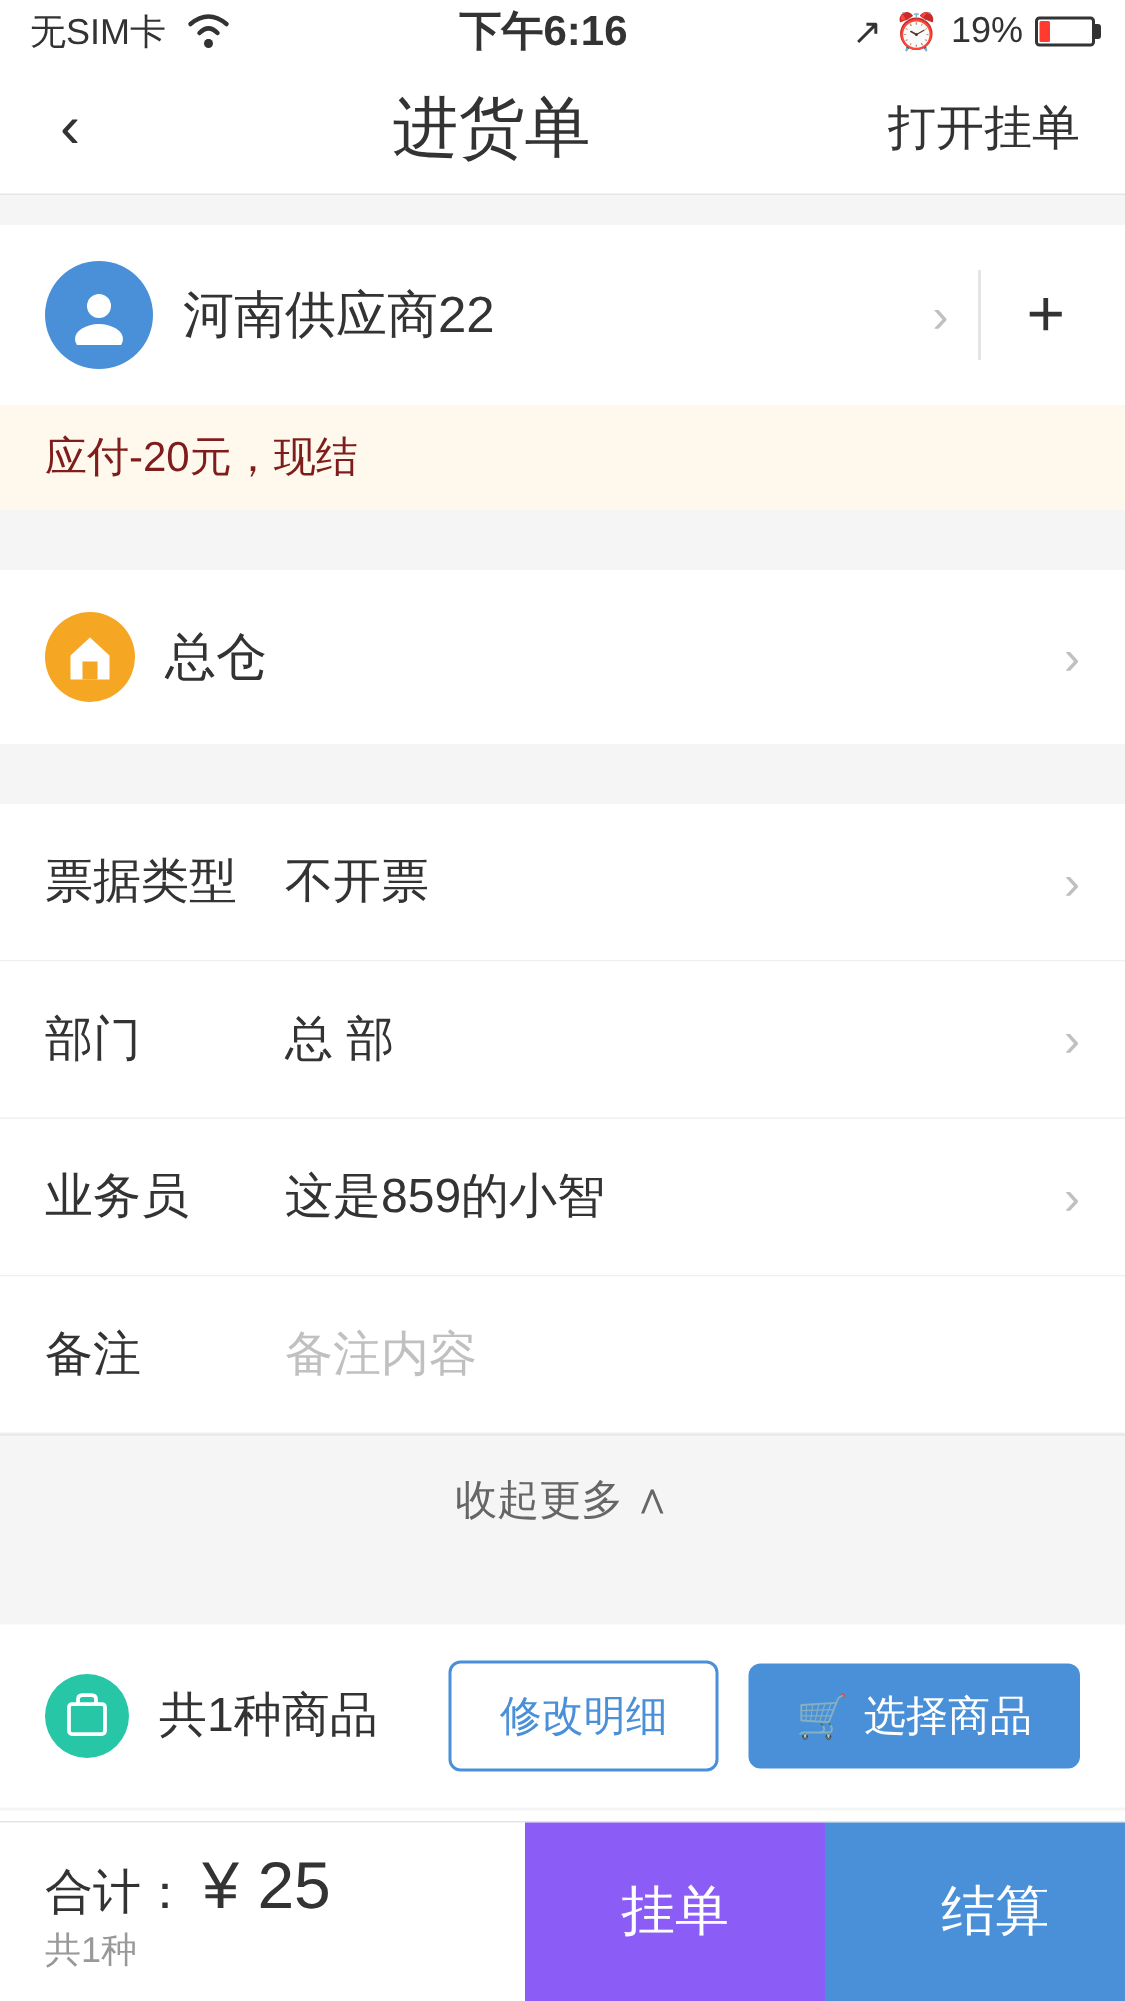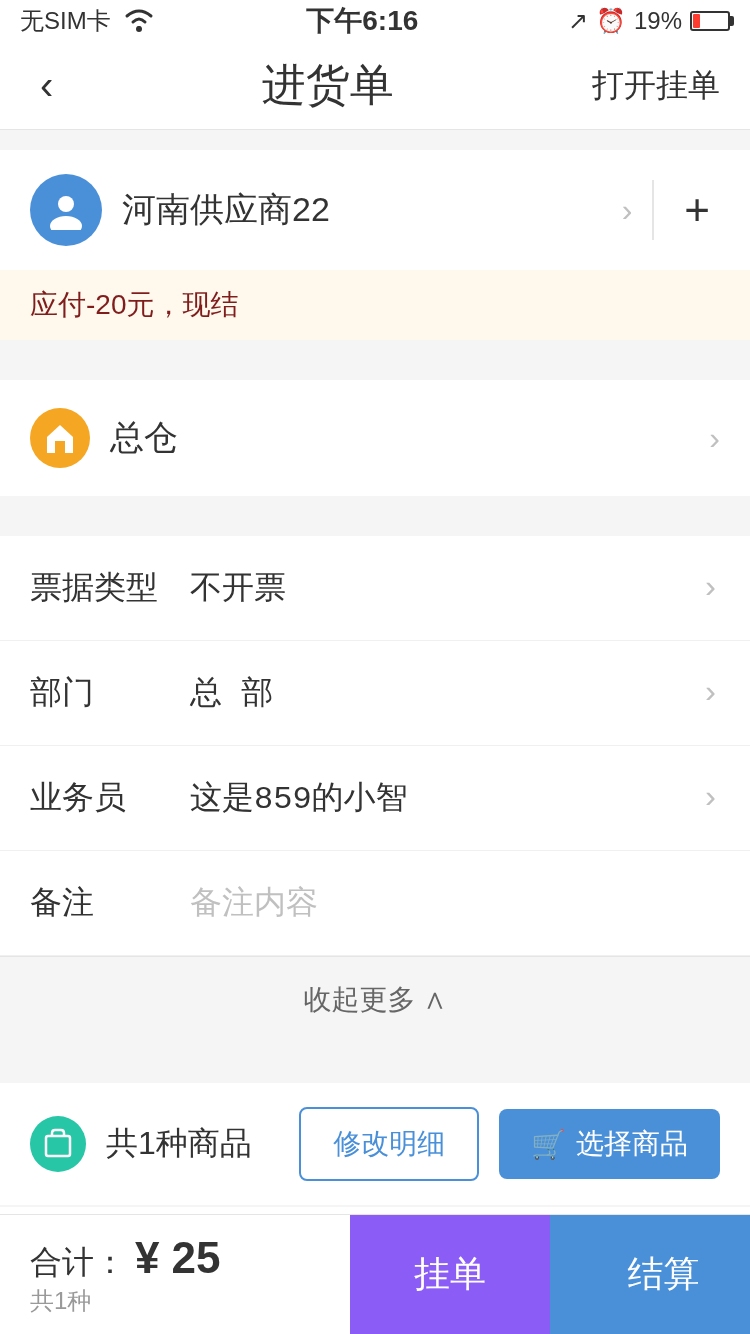--- a/index.html
+++ b/index.html
@@ -154,21 +154,20 @@
       background: #fff;
       margin-top: 20px;
     }
     .form-row {
       display: flex;
       align-items: center;
       padding: 30px 30px;
       background: #fff;
       border-bottom: 1px solid #f0f0f0;
       cursor: pointer;
-      font-family: Liberation Mono, monospace;
     }
     .form-row-label {
       color: #333;
       font-size: 32px;
       width: 140px;
       flex-shrink: 0;
     }
     .form-row-value {
       flex: 1;
       font-size: 32px;
@@ -434,21 +433,21 @@
       <span>¥5 x </span><span class="highlight">5千克</span><span> = </span><span class="highlight">¥25</span>
     </div>
   </div>
   <span class="product-more">···</span>
 </div>
 
 <div class="footer-bar">
   <div class="footer-total">
     <div>
       <span>合计：</span>
-      <span style="font-size:44px;font-weight:700;">¥ 25</span>
+      <span style="font-size:44px;font-weight:400;">¥ 25</span>
     </div>
     <div style="font-size:24px;color:#999;">共1种</div>
   </div>
   <div class="footer-btn-pending">
     <span>挂单</span>
   </div>
   <div class="footer-btn-settle">
     <span>结算</span>
   </div>
 </div>

